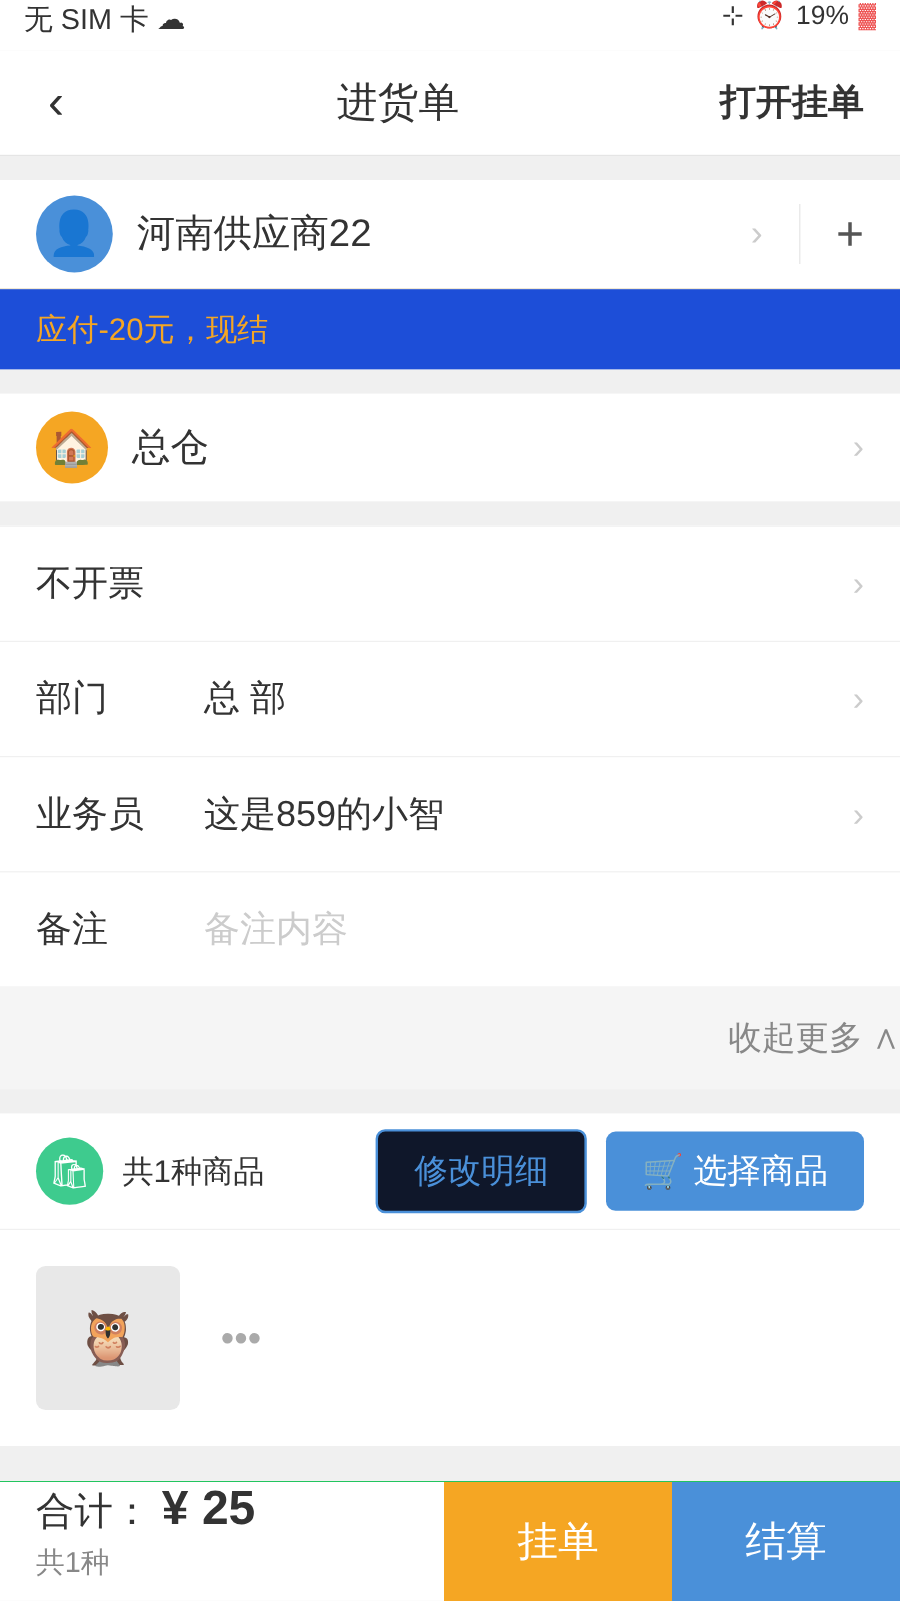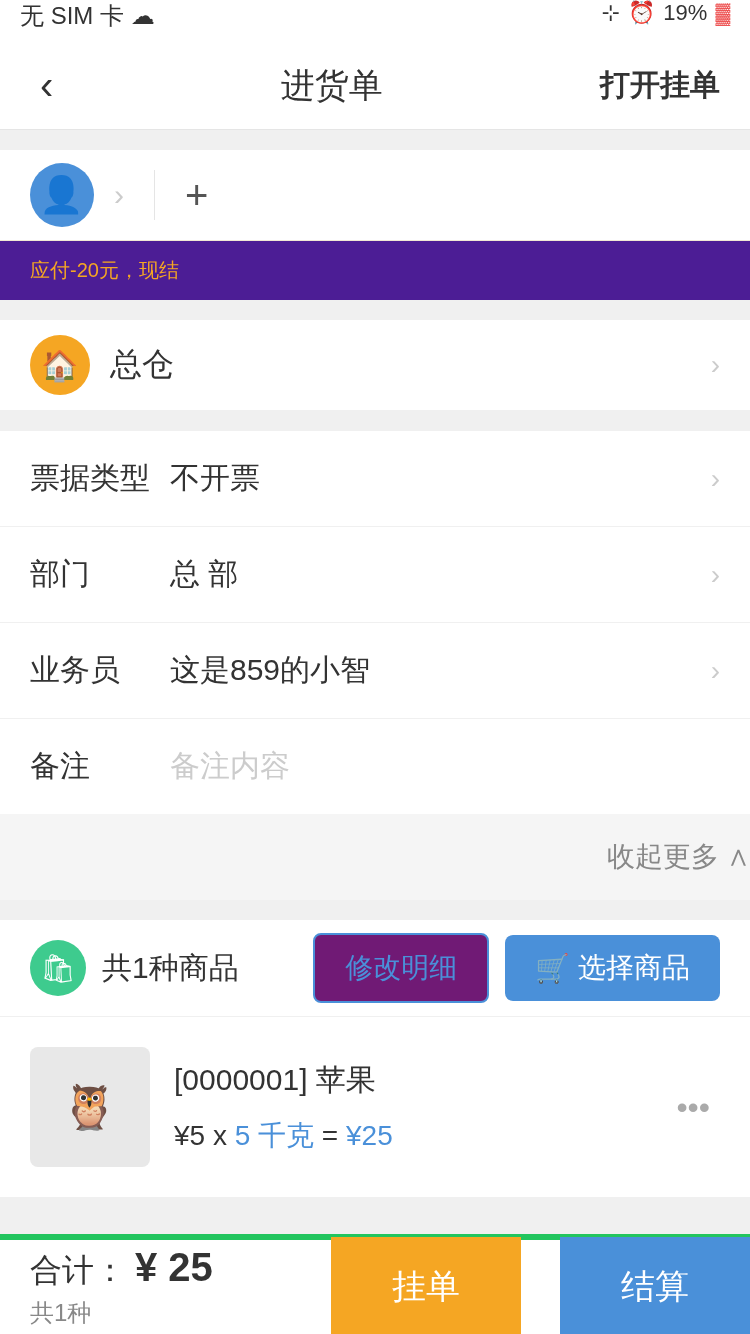--- a/index.html
+++ b/index.html
@@ -105,23 +105,23 @@
       color: #555;
       border-left: 1px solid #e5e5e5;
       padding-left: 30px;
       height: 50px;
       display: flex;
       align-items: center;
     }
 
     
     .notice-row {
-      background: #4c1d95;
+      background: #1d4ed8;
       padding: 16px 30px;
-      font-size: 20px;
+      font-size: 26px;
       color: #f5a623;
       border-top: 1px solid #f0e8d5;
     }
 
     
     .warehouse-row {
       display: flex;
       align-items: center;
       padding: 0 30px;
       height: 90px;
@@ -196,27 +196,27 @@
       height: 56px;
       border-radius: 50%;
       background: #3ecb8e;
       display: flex;
       align-items: center;
       justify-content: center;
       margin-right: 16px;
     }
     .product-count-label {
       flex: 1;
-      font-size: 30px;
+      font-size: 26px;
       color: #333;
     }
     .btn-outline {
       border: 2px solid #4a90d9;
       color: #4a90d9;
-      background: #701a75;
+      background: #0f172a;
       border-radius: 8px;
       padding: 14px 30px;
       font-size: 28px;
       margin-right: 16px;
     }
     .btn-solid-blue {
       background: #4a90d9;
       color: #fff;
       border: none;
       border-radius: 8px;
@@ -267,24 +267,22 @@
       padding: 10px;
     }
 
     
     .bottom-toolbar {
       position: fixed;
       bottom: 0;
       width: 750px;
       height: 100px;
       display: flex;
-      align-items: center;
-      background: #fff;
-      border-top: 6px solid #22c55e;
-      gap: 39px;
+      background: #fff;
+      border-top: 1px solid #22c55e;
     }
     .total-area {
       flex: 1;
       padding: 0 30px;
     }
     .total-main {
       font-size: 32px;
       color: #333;
     }
     .total-count {
@@ -348,20 +346,21 @@
 </div>
 
 <div class="main-content">
   <div class="section-gap"></div>
 
   <div class="card">
     <div class="supplier-row">
       <div class="supplier-avatar">
         <span class="supplier-avatar-icon">👤</span>
       </div>
+      <span class="supplier-name">河南供应商22</span>
       <span class="supplier-chevron">›</span>
       <span class="supplier-add">+</span>
     </div>
     <div class="notice-row">应付-20元，现结</div>
   </div>
 
   <div class="section-gap"></div>
 
   <div class="card">
     <div class="warehouse-row">
@@ -371,21 +370,20 @@
       <span class="warehouse-label">总仓</span>
       <span class="chevron">›</span>
     </div>
   </div>
 
   <div class="section-gap"></div>
 
   <div class="card">
 
     <div class="form-row">
-      <span class="form-label">票据类型</span>
       <span class="form-value">不开票</span>
       <span class="chevron">›</span>
     </div>
 
     <div class="form-row">
       <span class="form-label">部门</span>
       <span class="form-value">总 部</span>
       <span class="chevron">›</span>
     </div>
 
@@ -415,34 +413,20 @@
       <button class="btn-solid-blue">
         <span>🛒</span>
         <span>选择商品</span>
       </button>
     </div>
 
     <div class="product-item">
       <div class="product-thumb">
         <span class="product-thumb-owl">🦉</span>
       </div>
-      <div class="product-info">
-        <div class="product-name">
-          <span>[0000001]</span>
-          <span>苹果</span>
-        </div>
-        <div class="product-price">
-          <span>¥5</span>
-          <span> x </span>
-          <span class="price-highlight">5</span>
-          <span class="price-highlight">千克</span>
-          <span> = </span>
-          <span class="price-highlight">¥25</span>
-        </div>
-      </div>
       <span class="product-more">•••</span>
     </div>
   </div>
 
   <div style="height: 40px; background:#f0f0f0;"></div>
 </div>
 
 <div class="bottom-toolbar">
   <div class="total-area">
     <div class="total-main">

